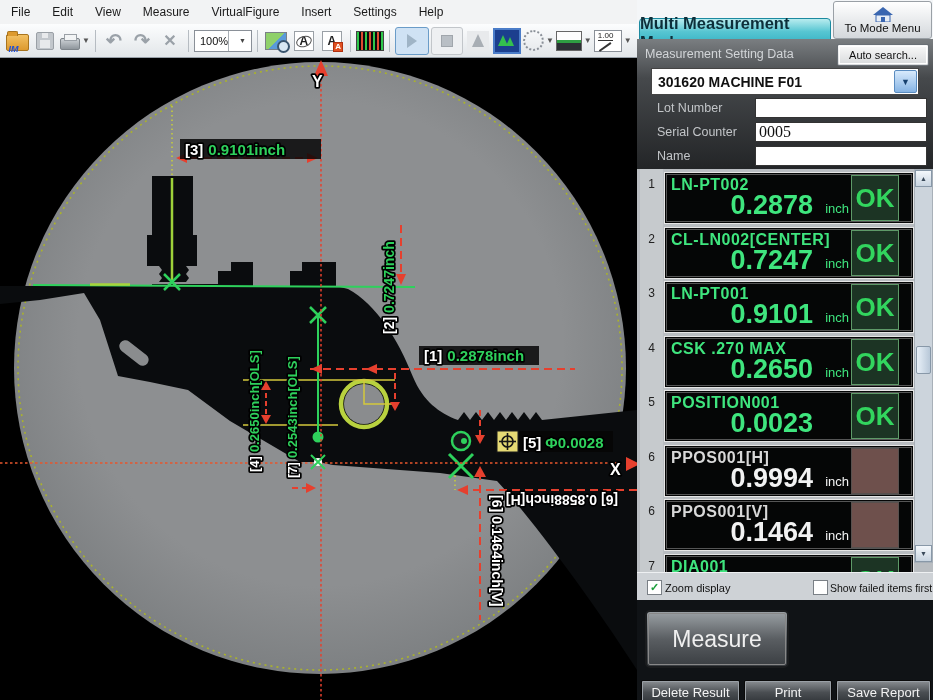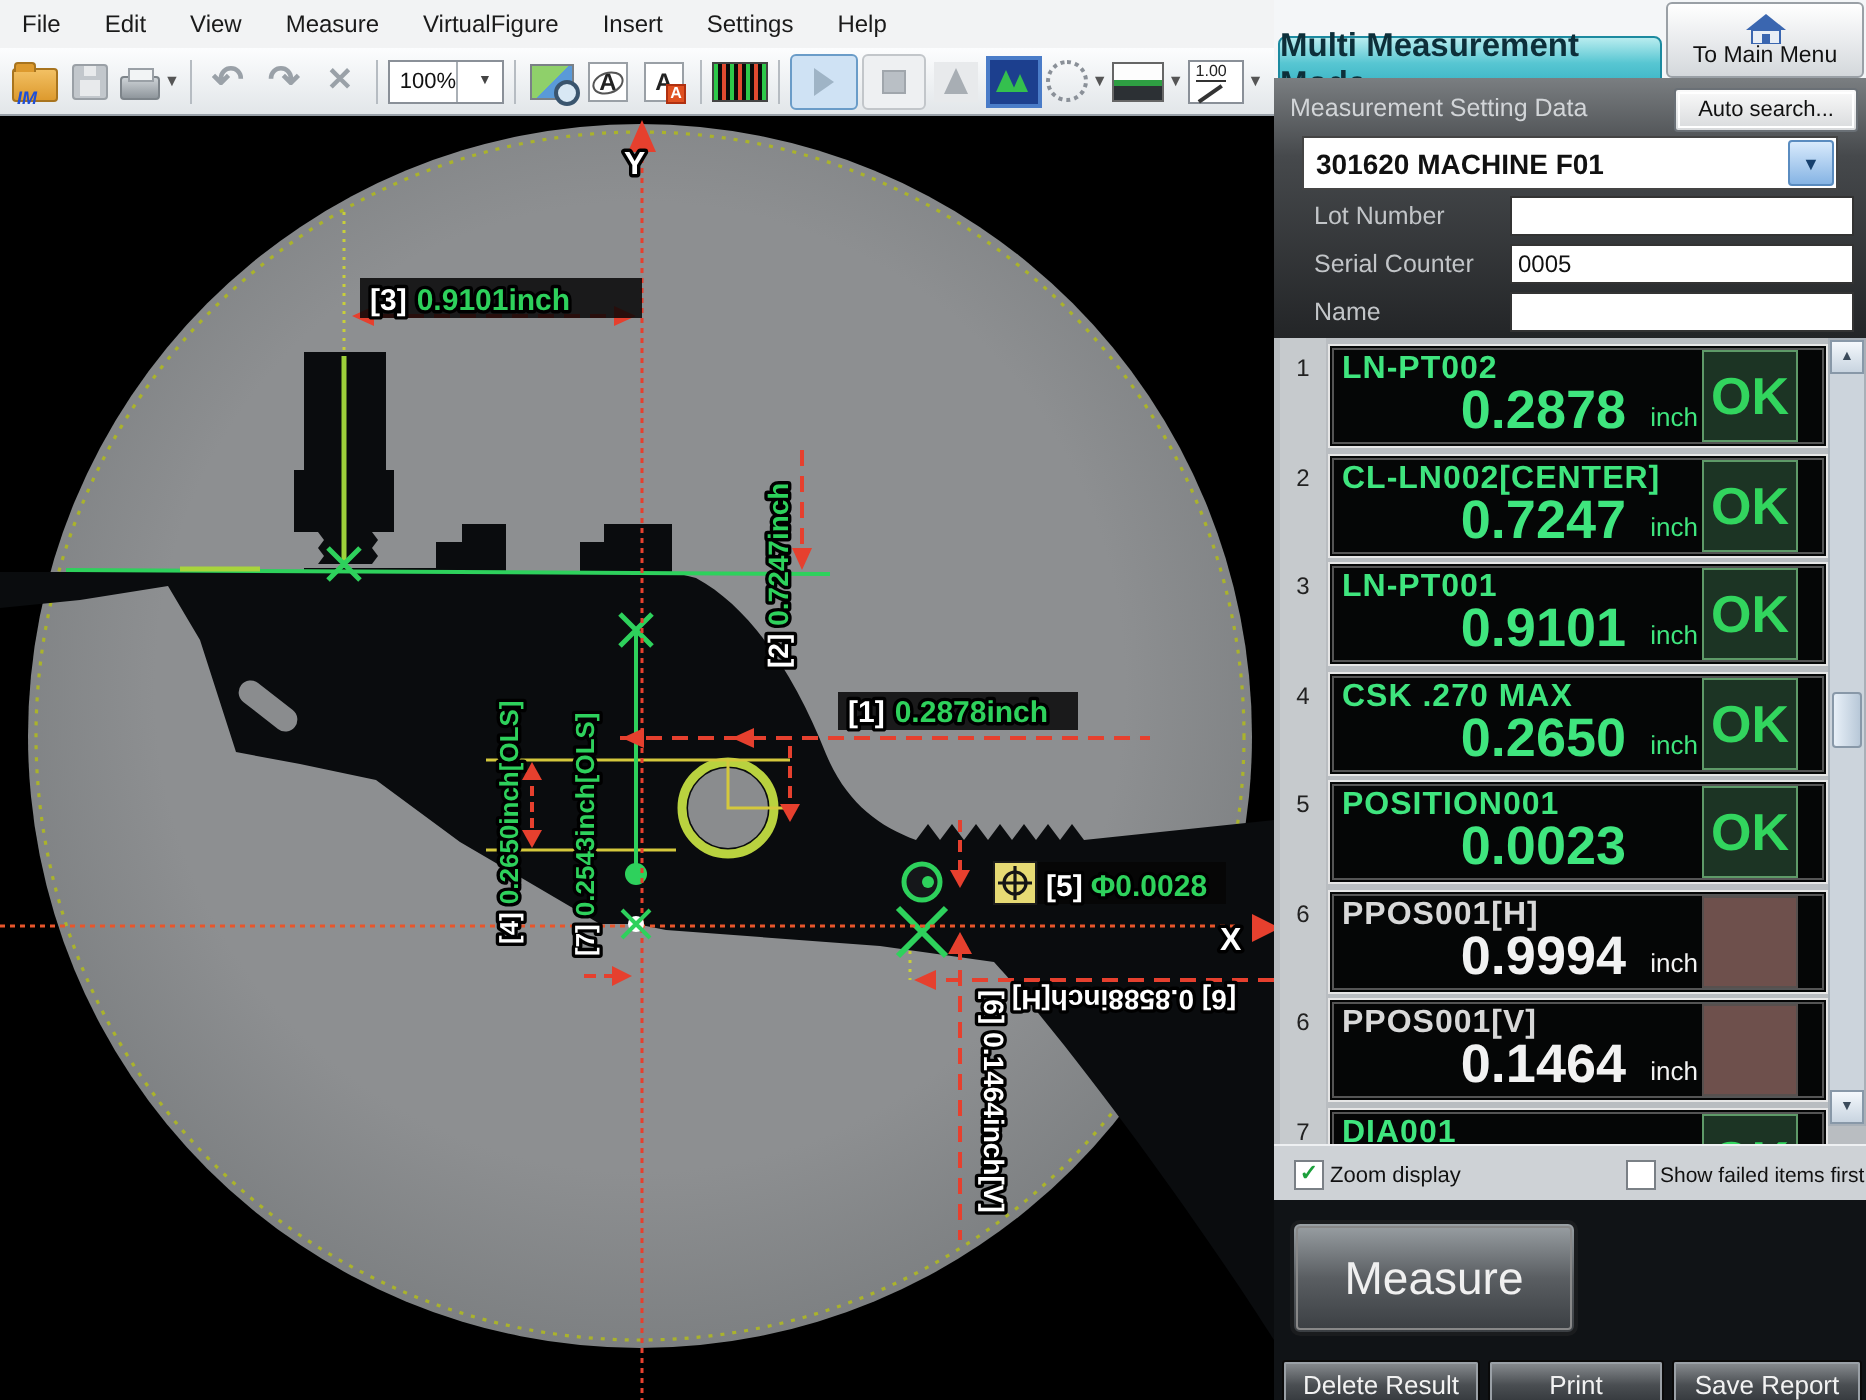--- a/index.html
+++ b/index.html
@@ -53,21 +53,21 @@
   #panel-header{left:0;top:0;width:296px;height:39px;background:#f4f6f8;}
   #mode-btn{left:2px;top:18px;width:190px;height:28px;background:linear-gradient(#b8ecef,#57c6d2 45%,#2fadc0);border:1px solid #1c8aa0;border-radius:4px;color:#0d2f3a;font-size:16.5px;font-weight:bold;display:flex;align-items:center;justify-content:center;}
   #mainmenu-btn{left:196px;top:1px;width:97px;height:36px;background:linear-gradient(#ffffff,#d4d8dc);border:1px solid #9aa0a6;border-radius:3px;display:flex;flex-direction:column;align-items:center;justify-content:center;font-size:11.5px;color:#111;}
   #settings{left:0;top:39px;width:296px;height:130px;background:linear-gradient(#7a7e81,#46494c 30%,#232527);}
   #setting-label{left:8px;top:8px;font-size:12.5px;color:#d2d5d8;}
   #autosearch{left:200px;top:5px;width:90px;height:20px;background:linear-gradient(#fafafa,#d8dadc);border:1px solid #6a7076;border-radius:2px;font-size:11px;color:#111;display:flex;align-items:center;justify-content:center;outline:1px solid #fff;outline-offset:-3px;}
   #combo{left:14px;top:29px;width:266px;height:25px;background:#fff;border:1px solid #444;display:flex;align-items:center;gap:24px;}
   #combo .txt{flex:1;font-size:14px;font-weight:bold;color:#111;padding-left:6px;}
   #combo .arr{width:21px;height:21px;margin-right:1px;background:linear-gradient(#d8eafc,#86b4e4);border:1px solid #5a8cc0;border-radius:2px;display:flex;align-items:center;justify-content:center;font-size:9px;color:#16406e;}
   .fldlabel{font-size:12.5px;color:#c2c5c8;}
-  .fldinput{position:absolute;left:118px;width:164px;height:18px;background:#fff;border:1px solid #333;font-size:12px;color:#111;padding:0 3px;font-family:Liberation Sans, sans-serif;}
+  .fldinput{position:absolute;left:118px;width:164px;height:18px;background:#fff;border:1px solid #333;font-size:16px;color:#111;padding:0 3px;font-family:Liberation Serif, serif;}
   
   #results{left:0;top:169px;width:296px;height:403px;background:#b9bdc1;overflow:hidden;}
   #numcol{left:3px;top:0;width:23px;height:403px;background:#c6cacd;}
   .rnum{position:absolute;width:23px;text-align:center;font-size:12px;color:#222;}
   .rrow{position:absolute;left:27px;width:248px;height:50px;background:#050606;border:1px solid #e6e6e6;outline:1px solid #555;outline-offset:-3px;}
   .rname{position:absolute;left:6px;top:3px;font-size:16px;font-weight:bold;letter-spacing:.5px;}
   .rval{position:absolute;right:100px;bottom:2px;font-size:27px;font-weight:bold;}
   .runit{position:absolute;right:64px;bottom:7px;font-size:13px;}
   .rbadge{position:absolute;right:14px;top:2px;width:46px;height:44px;display:flex;align-items:center;justify-content:center;font-size:26px;font-weight:bold;}
   .s-ok .rname,.s-ok .rval,.s-ok .runit{color:#3fe57e;}
@@ -282,21 +282,21 @@
 <div id="rightpanel" class="abs">
 
   <div id="panel-header" class="abs">
     <div id="mode-btn" class="abs">Multi Measurement Mode</div>
     <div id="mainmenu-btn" class="abs">
       <svg width="22" height="15" viewBox="0 0 22 15">
         <polygon points="11,0 21,8 1,8" fill="#3a66b0"></polygon>
         <rect x="4" y="8" width="14" height="7" fill="#e8eef6" stroke="#3a66b0" stroke-width="1"></rect>
         <rect x="9" y="10" width="4" height="5" fill="#3a66b0"></rect>
       </svg>
-      <span>To Main Menu</span>
+      <span>To Mode Menu</span>
     </div>
   </div>
 
   <div id="settings" class="abs">
     <div id="setting-label" class="abs">Measurement Setting Data</div>
     <div id="autosearch" class="abs">Auto search...</div>
     <div id="combo" class="abs">
       <span class="txt">301620 MACHINE F01</span>
       <span class="arr">▼</span>
     </div>

